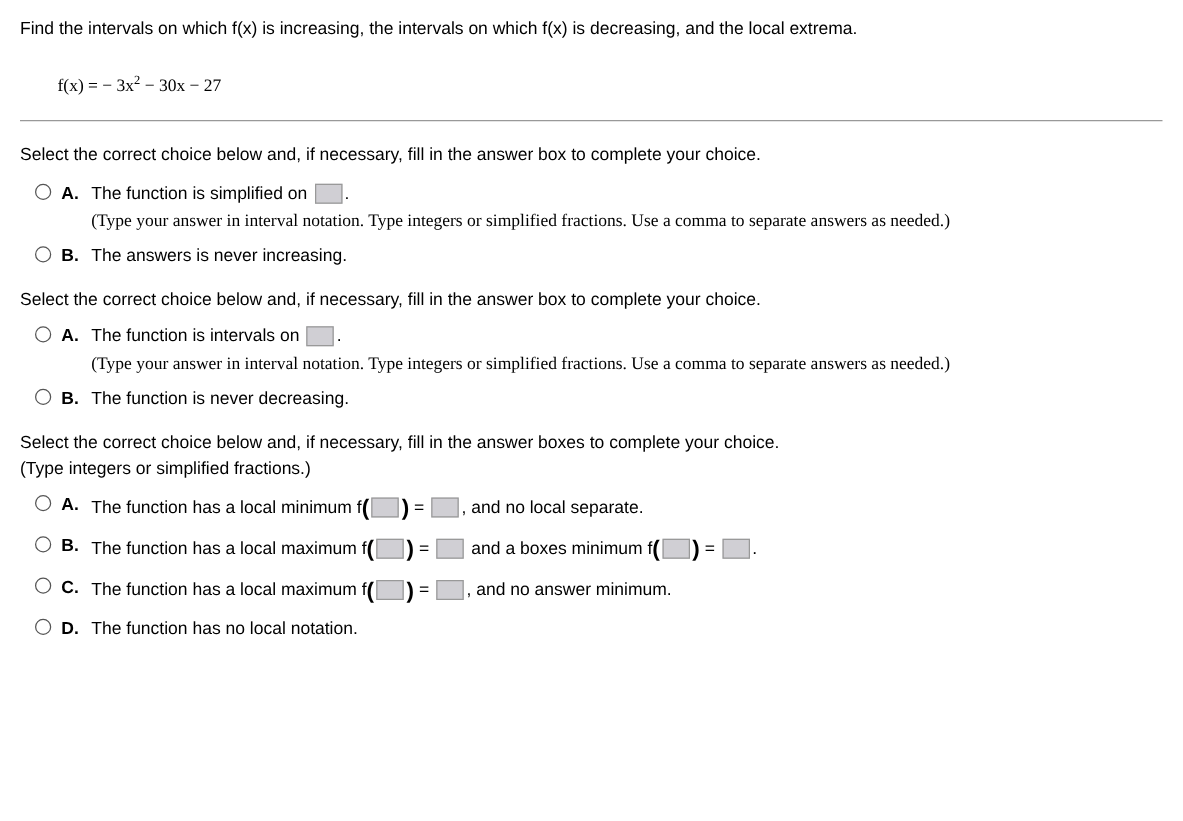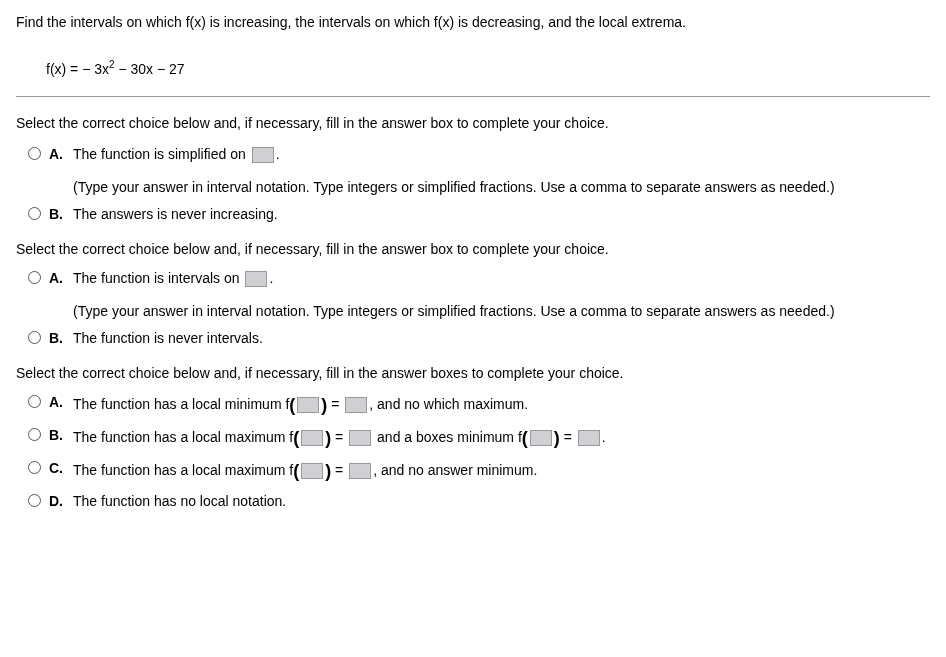--- a/index.html
+++ b/index.html
@@ -14,21 +14,21 @@
       background: #fff;
       width: 946px;
       padding: 12px 16px;
       line-height: 1.5;
     }
     .question-text {
       margin-bottom: 10px;
     }
     .formula {
       margin: 24px 0 16px 30px;
-      font-family: Liberation Sans, sans-serif;
+      font-family: Liberation Serif, serif;
     }
     .sup {
       vertical-align: super;
       font-size: 10px;
     }
     hr {
       border: none;
       border-top: 1px solid #999;
       margin: 16px 0;
     }
@@ -66,21 +66,22 @@
       vertical-align: middle;
       margin: 0 2px;
     }
     .paren-left, .paren-right {
       font-size: 18px;
       font-weight: bold;
       vertical-align: middle;
     }
     .hint {
       display: block;
-      margin-top: 12px;
+      margin-top: 2px;
+      font-family: Liberation Serif, serif;
     }
     .subprompt {
       margin: 14px 0 8px 0;
     }
   </style>
 </head>
 <body>
 
 <div class="question-text">Find the intervals on which f(x) is increasing, the intervals on which f(x) is decreasing, and the local extrema.</div>
 
@@ -117,33 +118,34 @@
   <div class="choice-content">
     <span>The function is intervals on </span><span class="input-box"></span><span>.</span>
     <span class="hint">(Type your answer in interval notation. Type integers or simplified fractions. Use a comma to separate answers as needed.)</span>
   </div>
 </div>
 
 <div class="choice-row">
   <div class="radio"></div>
   <div class="choice-label">B.</div>
   <div class="choice-content">
-    <span>The function is never intervals.</span>
+    <span>The function is never decreasing.</span>
   </div>
 </div>
 
 <div class="subprompt">
   <span>Select the correct choice below and, if necessary, fill in the answer boxes to complete your choice.</span><br>
+  <span>(Type integers or simplified fractions.)</span>
 </div>
 
 <div class="choice-row">
   <div class="radio"></div>
   <div class="choice-label">A.</div>
   <div class="choice-content">
-    <span>The function has a local minimum f</span><span class="paren-left">(</span><span class="input-box"></span><span class="paren-right">)</span><span> = </span><span class="input-box"></span><span>, and no which maximum.</span>
+    <span>The function has a local minimum f</span><span class="paren-left">(</span><span class="input-box"></span><span class="paren-right">)</span><span> = </span><span class="input-box"></span><span>, and no local separate.</span>
   </div>
 </div>
 
 <div class="choice-row">
   <div class="radio"></div>
   <div class="choice-label">B.</div>
   <div class="choice-content">
     <span>The function has a local maximum f</span><span class="paren-left">(</span><span class="input-box"></span><span class="paren-right">)</span><span> = </span><span class="input-box"></span><span> and a boxes minimum f</span><span class="paren-left">(</span><span class="input-box"></span><span class="paren-right">)</span><span> = </span><span class="input-box"></span><span>.</span>
   </div>
 </div>

